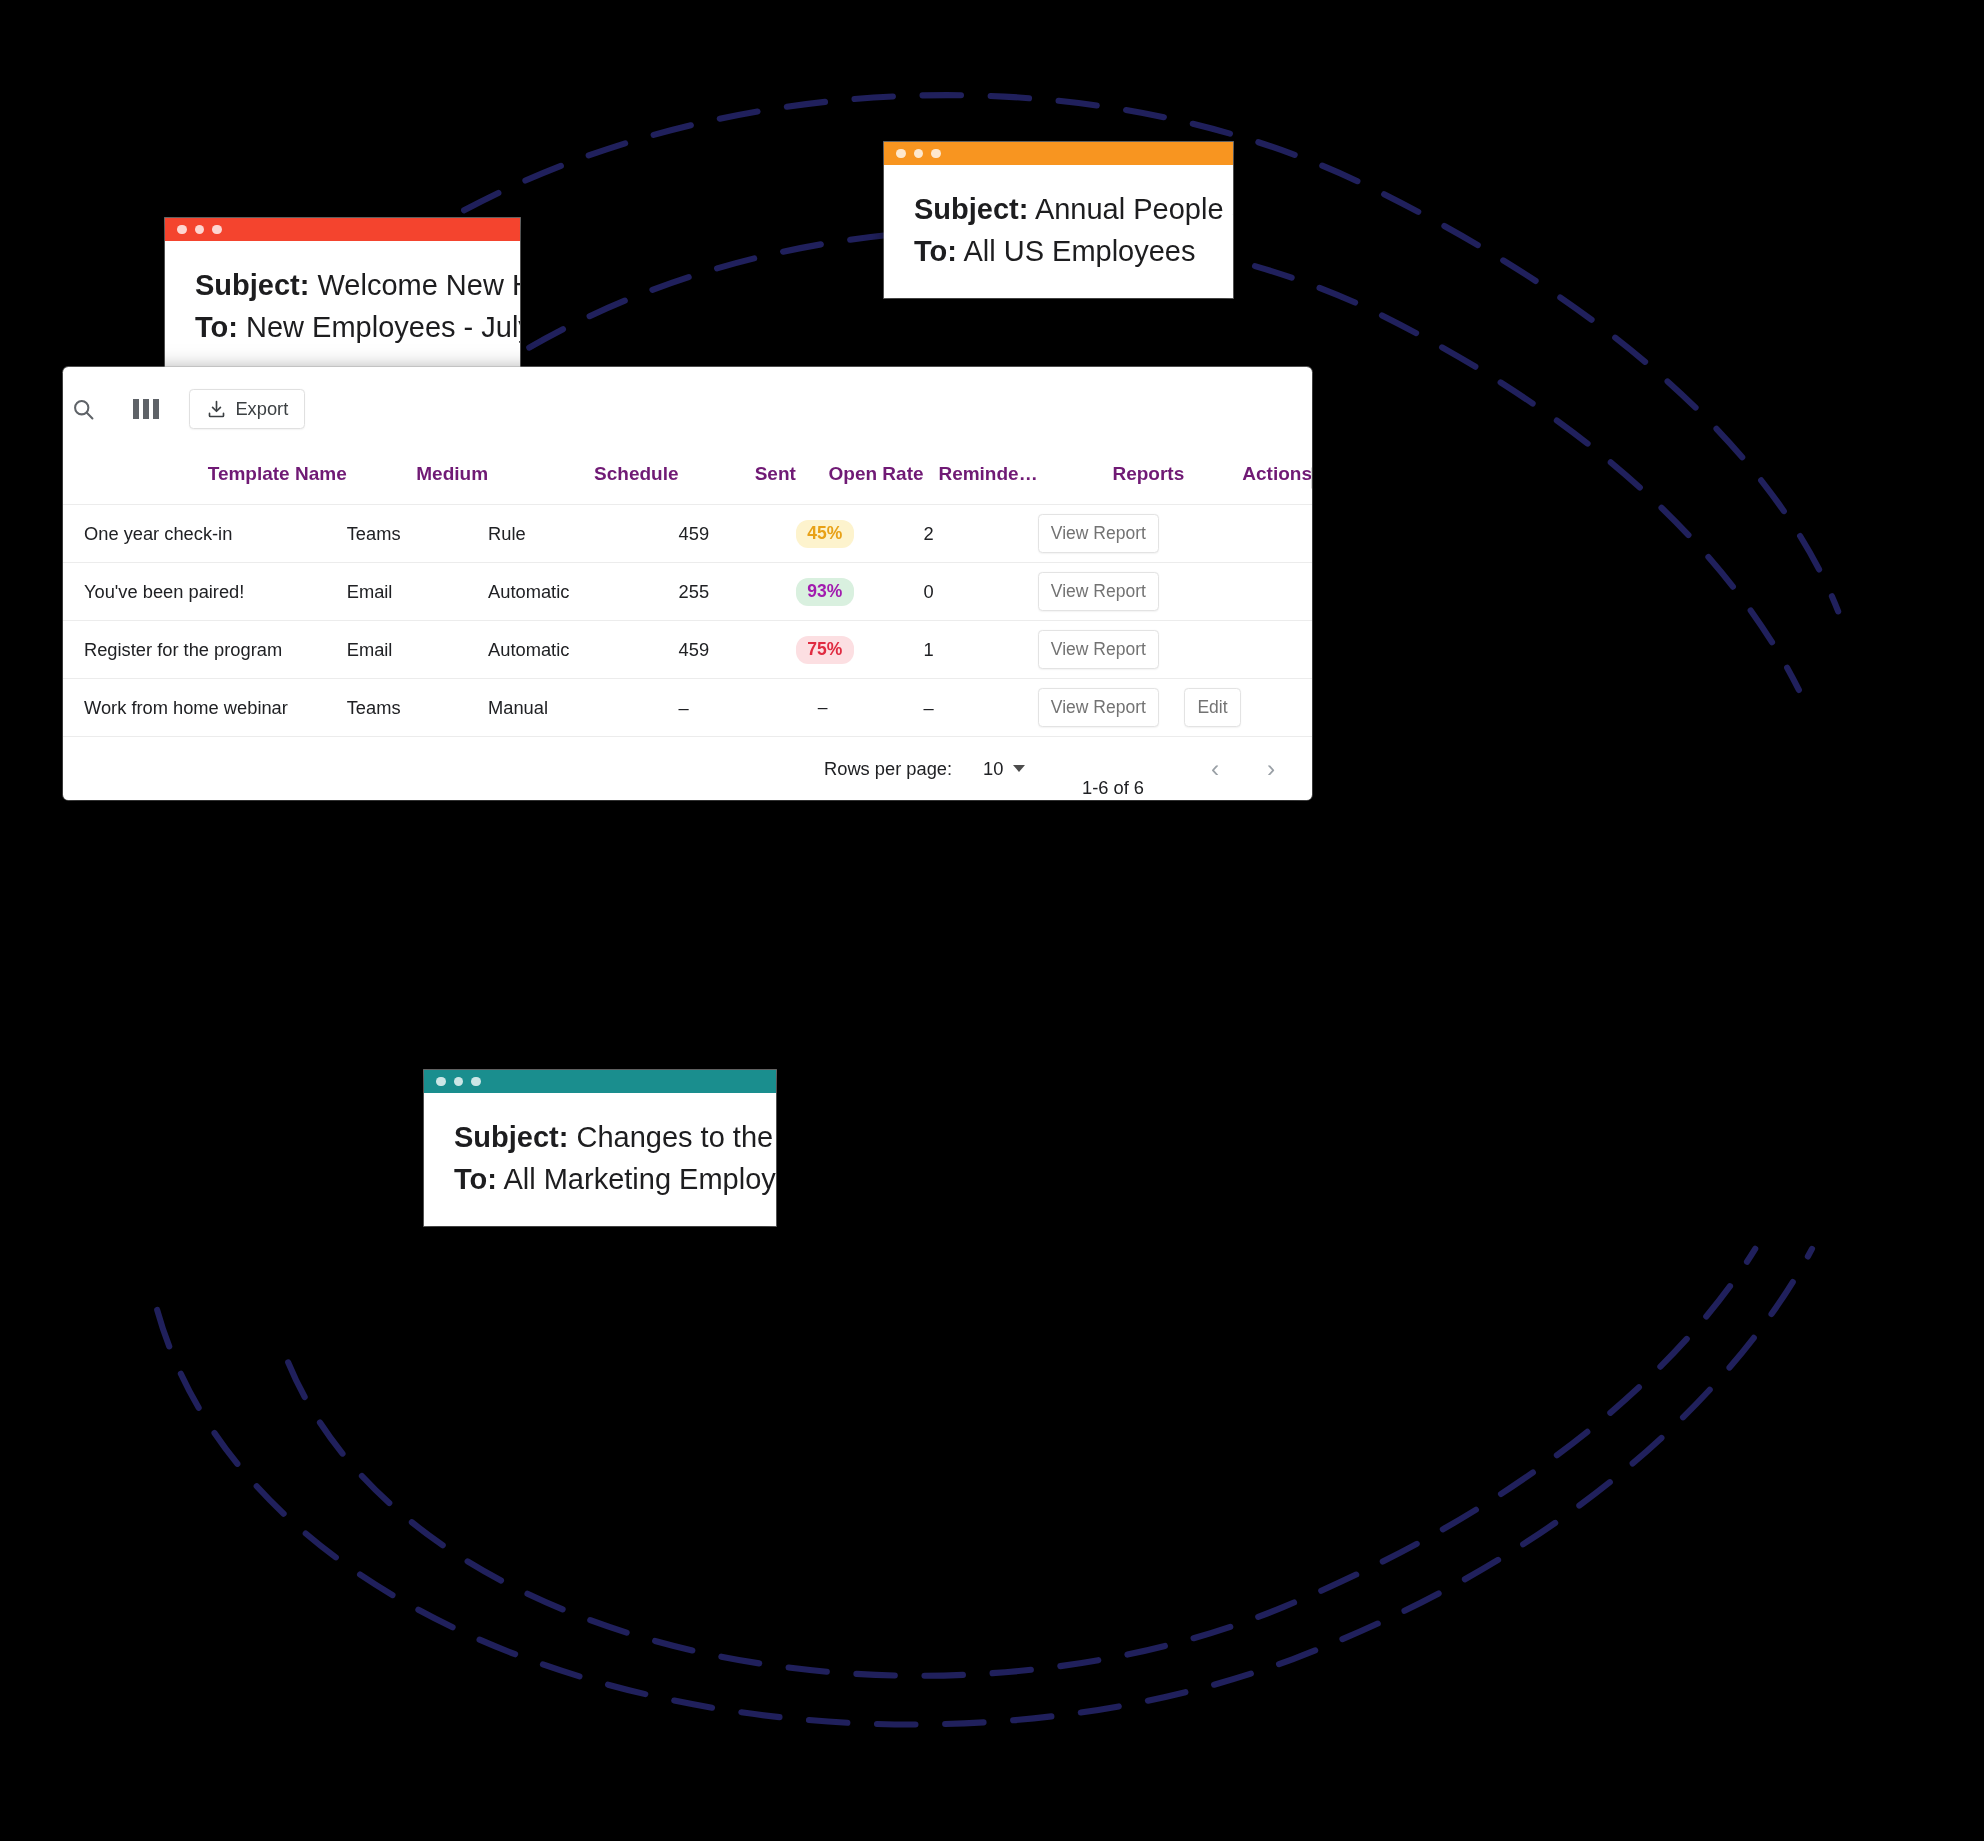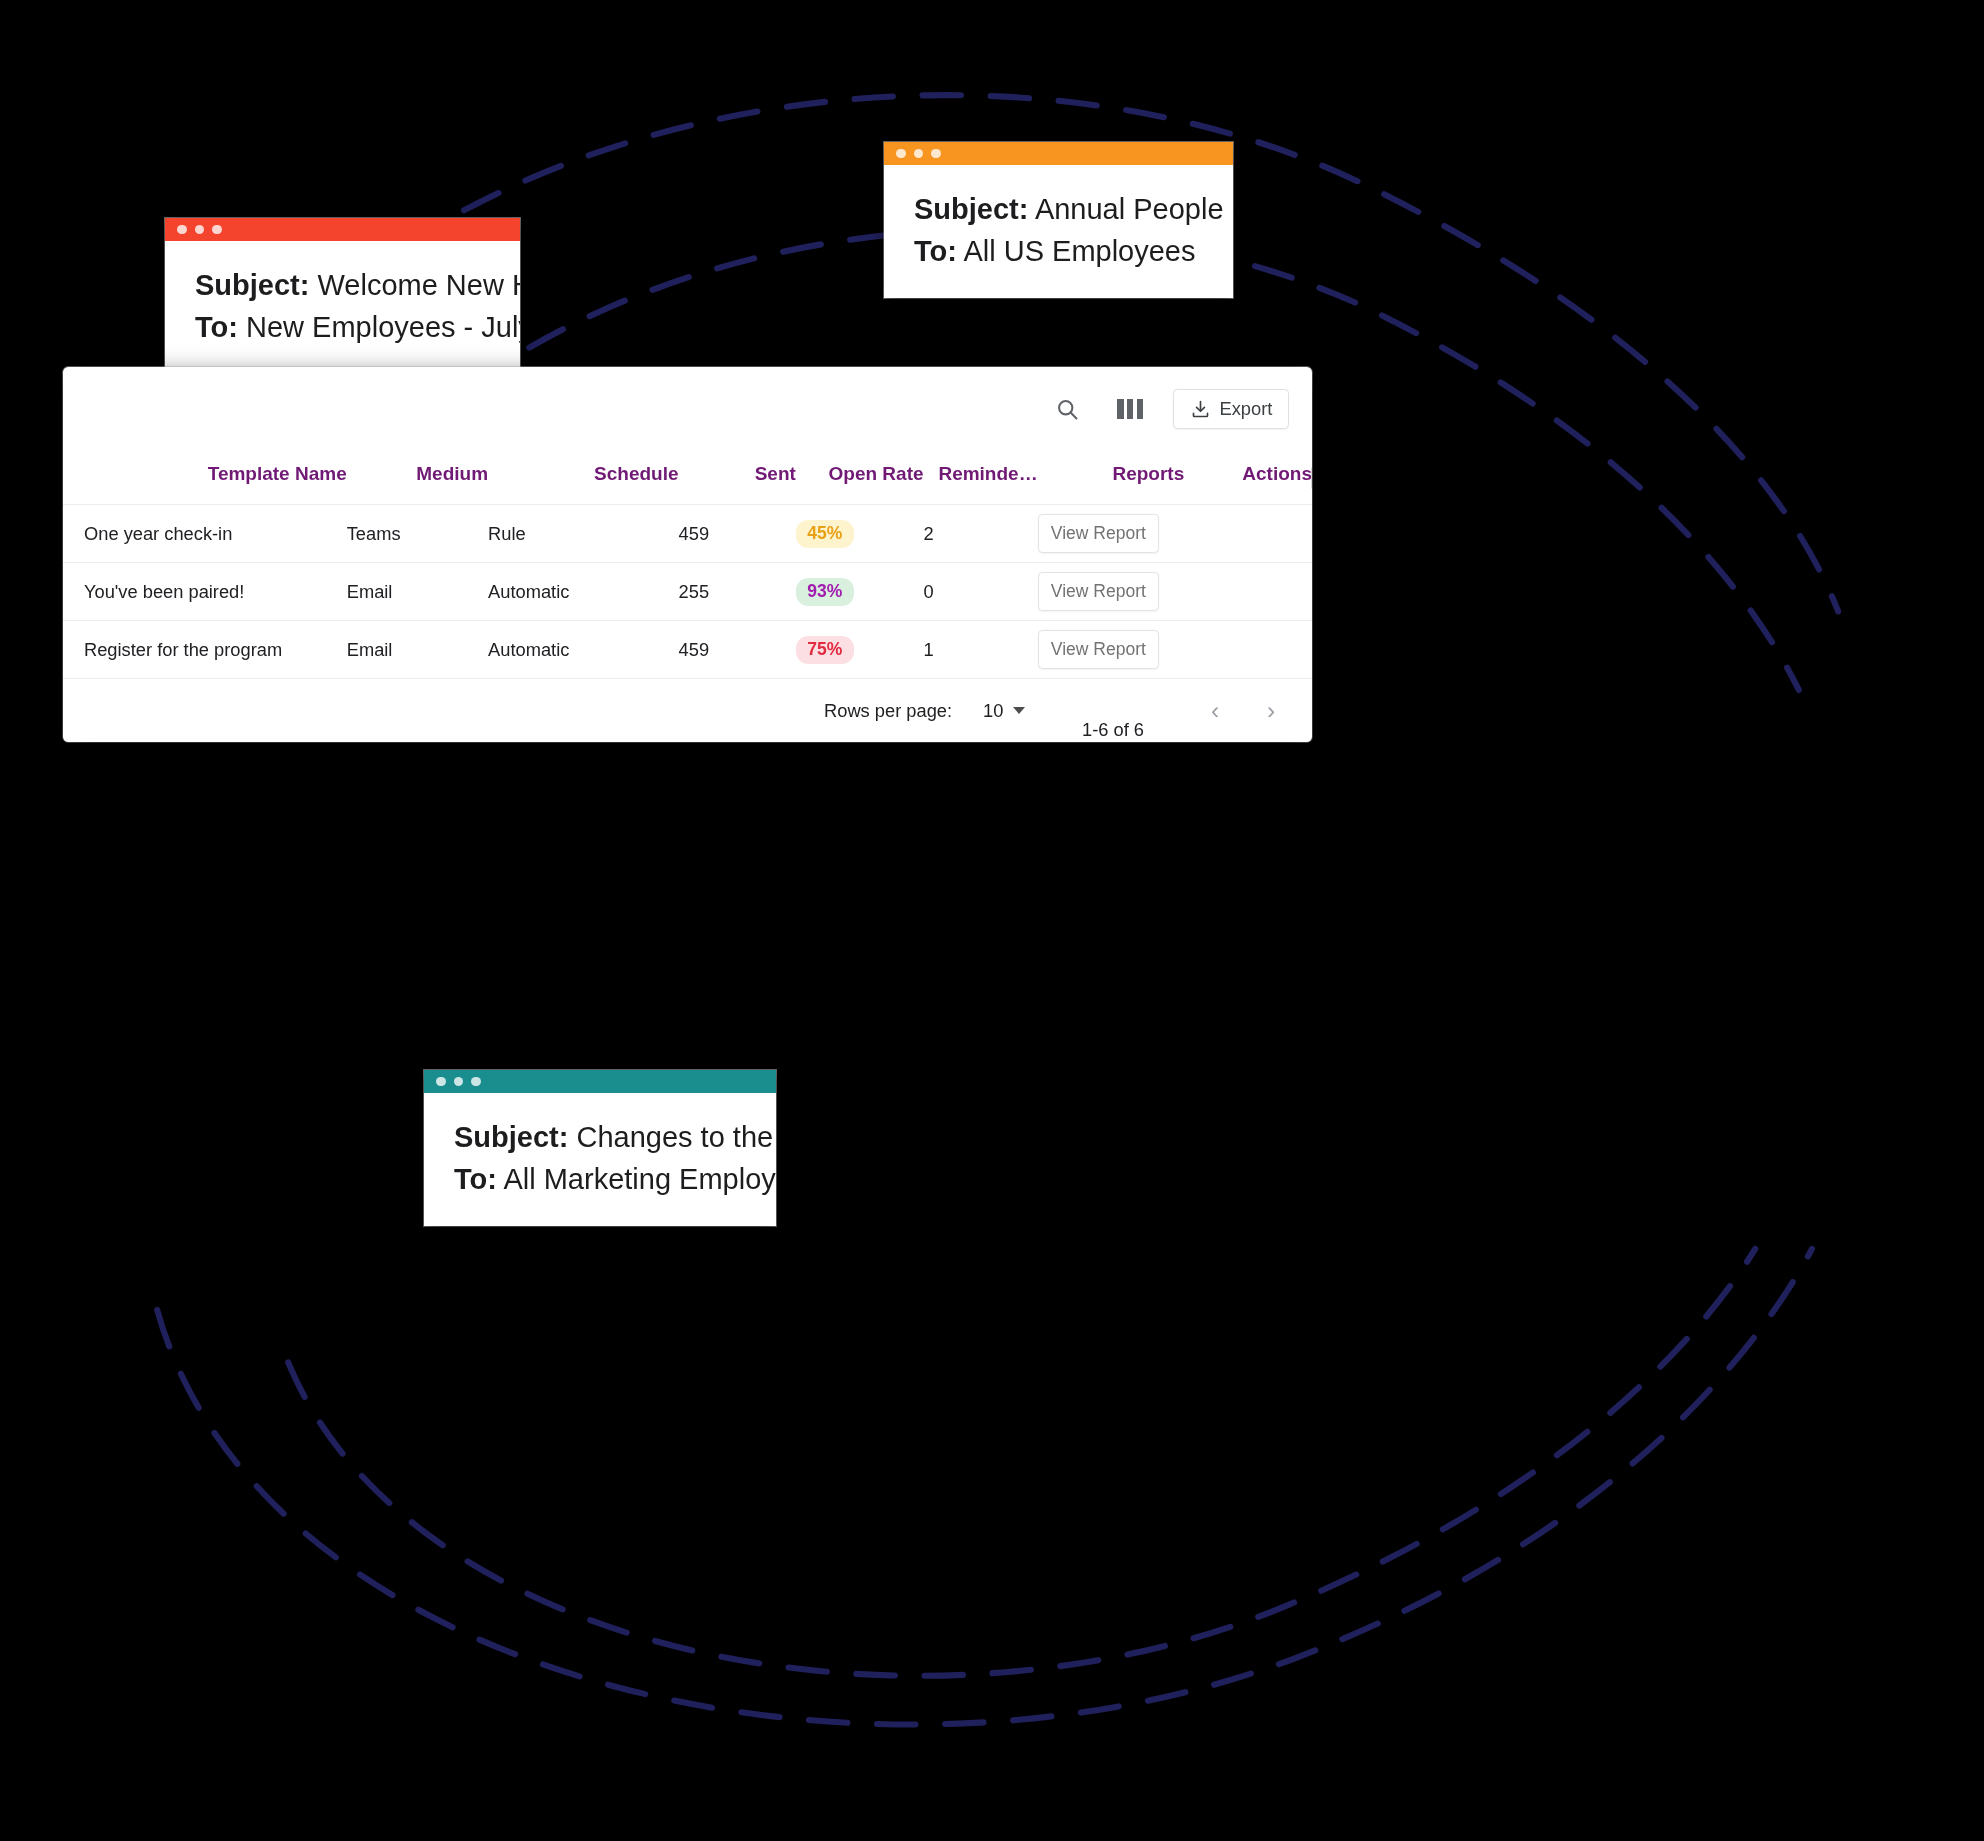--- a/index.html
+++ b/index.html
@@ -70,21 +70,21 @@
     border-radius: 5.2px;
     box-shadow: 0 8.7px 26px rgba(0,0,0,0.6), 0 0 0 0.9px rgba(200,200,200,0.45);
     overflow: hidden;
   }
 
   
   #table-toolbar {
     height: 84px;
     display: flex;
     align-items: center;
-    justify-content: flex-end;
+    justify-content: flex-start;
     padding: 0 23px 0 0;
     gap: 23px;
   }
   .tool-icon-btn {
     width: 40px; height: 40px;
     display: flex; align-items: center; justify-content: center;
     background: transparent;
     border: none;
     cursor: pointer;
     padding: 0;
@@ -364,20 +364,30 @@
         <tr>
           <td class="col-pad-left">Register for the program</td>
           <td>Email</td>
           <td>Automatic</td>
           <td>459</td>
           <td><span class="pill red">75%</span></td>
           <td>1</td>
           <td><button class="row-btn">View Report</button></td>
           <td></td>
         </tr>
+        <tr>
+          <td class="col-pad-left">Work from home webinar</td>
+          <td>Teams</td>
+          <td>Manual</td>
+          <td>–</td>
+          <td><span class="pill none">–</span></td>
+          <td>–</td>
+          <td><button class="row-btn">View Report</button></td>
+          <td><button class="row-btn">Edit</button></td>
+        </tr>
       </tbody>
   </table>
 
   <div id="table-footer">
     <span id="rows-per-page-label">Rows per page:</span>
     <span id="rows-per-page-select">
       <span>10</span>
       <span class="caret-down"></span>
     </span>
     <span id="page-range">1-6 of 6</span>

